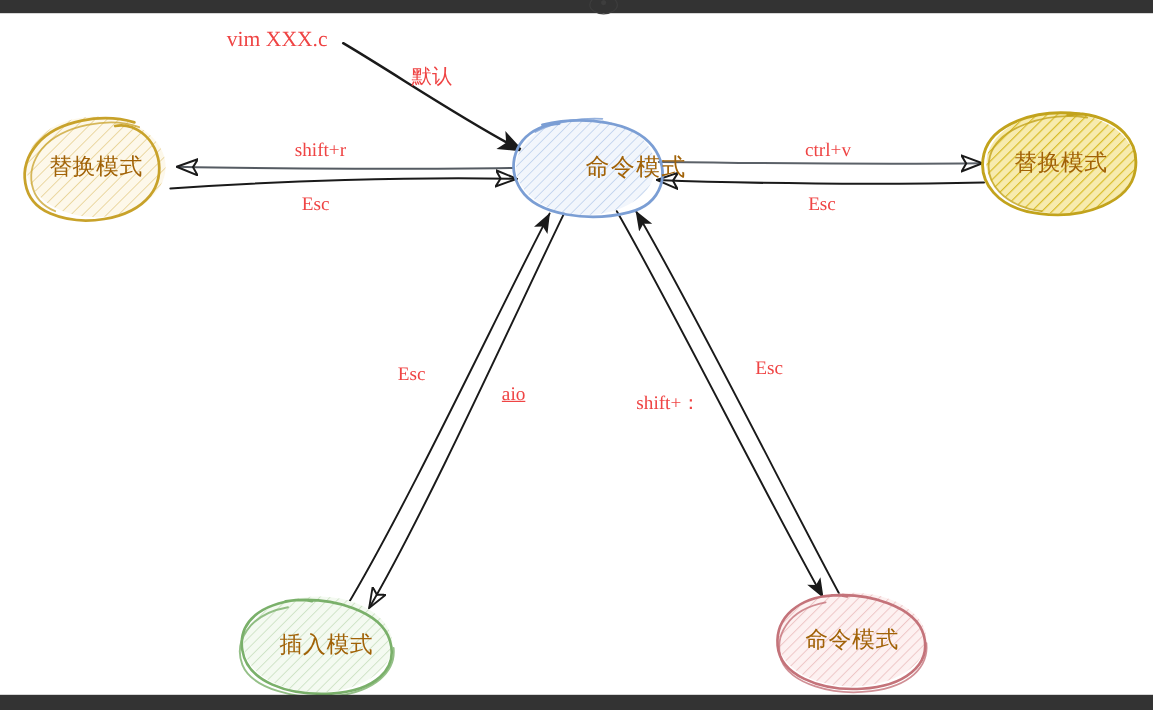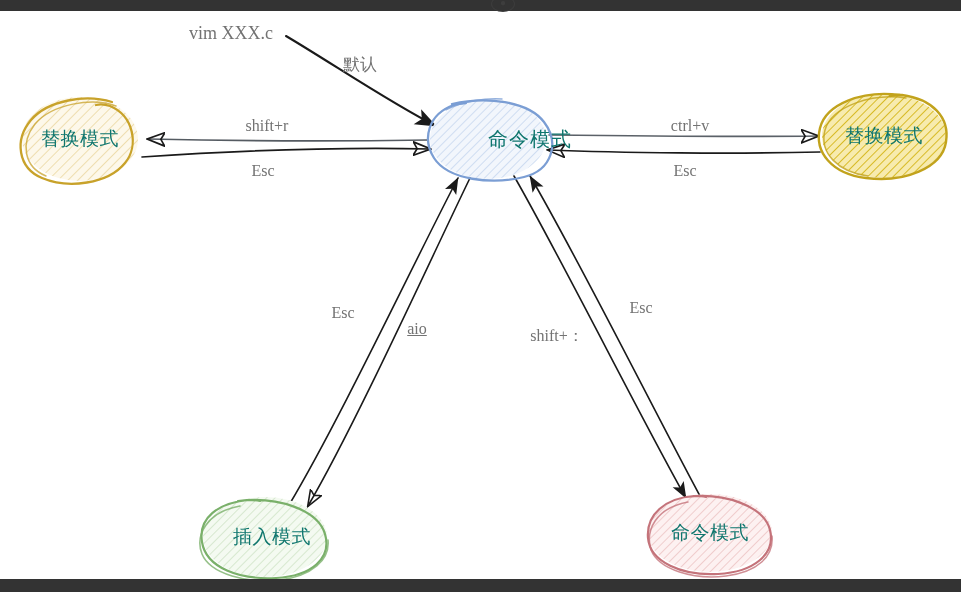--- a/index.html
+++ b/index.html
@@ -44,31 +44,31 @@
     left: 0;
     top: 0;
     width: 961px;
     height: 592px;
   }
   .node-label {
     position: absolute;
     transform: translate(-50%, -50%);
     font-family: "DejaVu Sans", "Liberation Sans", sans-serif;
     font-size: 19px;
-    color: #0f766e;
+    color: #a16207;
     white-space: nowrap;
     letter-spacing: 0.5px;
     pointer-events: none;
   }
   .edge-label {
     position: absolute;
     transform: translate(-50%, -50%);
     font-family: "Liberation Serif", "DejaVu Serif", serif;
     font-size: 16px;
-    color: #737373;
+    color: #ef4444;
     white-space: nowrap;
     pointer-events: none;
   }
   .edge-label.cjk {
     font-family: "DejaVu Sans", "Liberation Sans", sans-serif;
     font-size: 17px;
     text-align: center;
   }
   .cmd-label {
     font-family: "Liberation Serif", "DejaVu Serif", serif;
@@ -201,18 +201,18 @@
   <div class="node-label" style="left:272px; top:537px;">插入模式</div>
   <div class="node-label" style="left:710px; top:533px;">命令模式</div>
 
   <div class="edge-label" style="left:231px; top:33px; font-size:18px;">vim  XXX.c</div>
   <div class="edge-label cjk" style="left:360px; top:64px;">默认</div>
   <div class="edge-label" style="left:267px; top:126px;">shift+r</div>
   <div class="edge-label" style="left:263px; top:171px;">Esc</div>
   <div class="edge-label" style="left:690px; top:126px;text-align:center;">ctrl+v</div>
   <div class="edge-label" style="left:685px; top:171px;">Esc</div>
   <div class="edge-label" style="left:343px; top:313px;">Esc</div>
-  <div class="edge-label" style="left:417px; top:329px;text-decoration:underline;">aio</div>
+  <div class="edge-label" style="left:428px; top:329px;text-decoration:underline;">aio</div>
   <div class="edge-label" style="left:557px; top:336px;">shift+：</div>
   <div class="edge-label" style="left:641px; top:308px;">Esc</div>
 
   <div class="chrome-bar" id="bottom-bar"></div>
 </div>
 
 </body></html>

